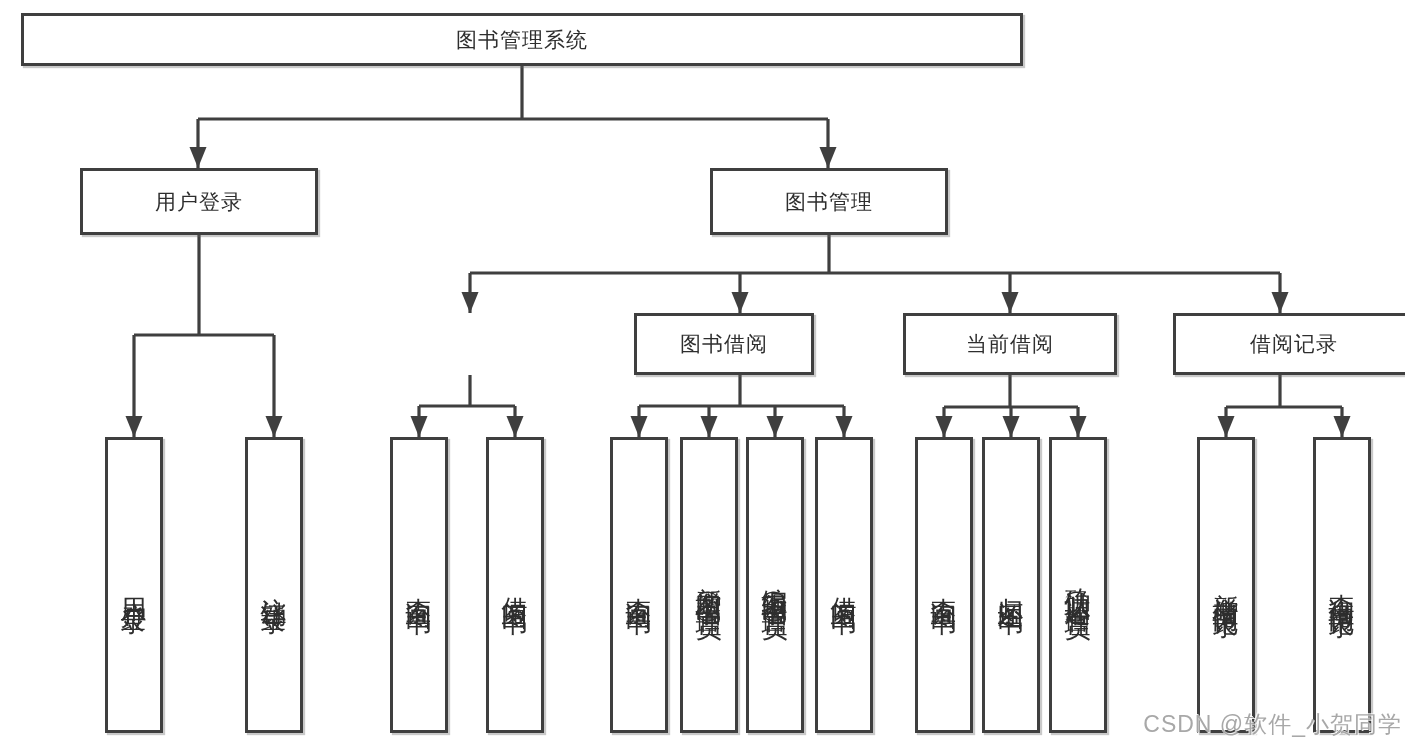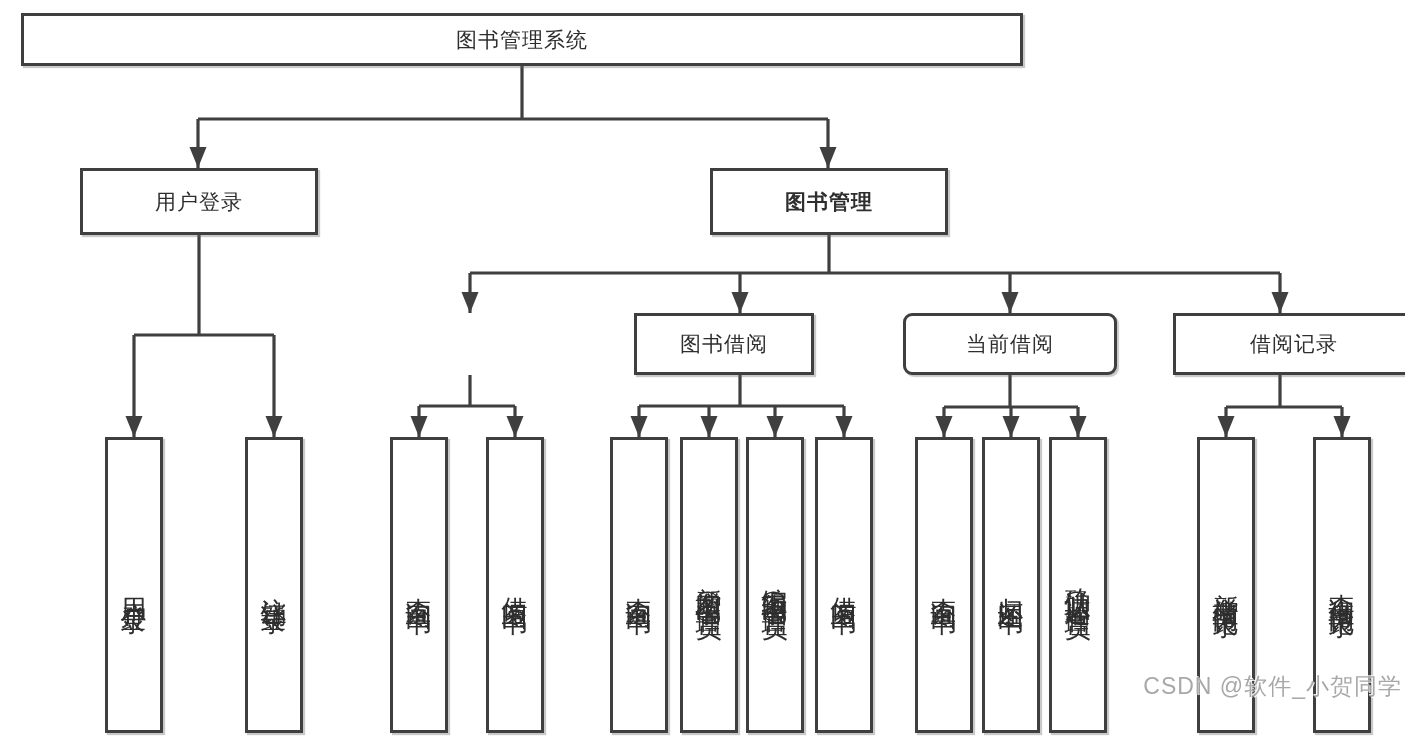--- a/index.html
+++ b/index.html
@@ -40,21 +40,21 @@
   }
   .vbox {
     writing-mode: vertical-rl;
     font-size: 26px;
     letter-spacing: 4px;
     line-height: 1;
   }
   .watermark {
     position: absolute;
     right: 3px;
-    top: 671px;
+    top: 709px;
     z-index: 3;
     font-size: 23px;
     color: #a8a8a8;
     letter-spacing: 1px;
     white-space: nowrap;
     text-shadow: 1px 1px 0 rgba(255,255,255,0.85), -1px -1px 0 rgba(255,255,255,0.85);
   }
 </style>
 </head>
 <body>
@@ -100,24 +100,24 @@
       <use href="#ah" transform="translate(1011,437)"></use>
       <use href="#ah" transform="translate(1078,437)"></use>
       <use href="#ah" transform="translate(1226,437)"></use>
       <use href="#ah" transform="translate(1342,437)"></use>
     </g>
   </svg>
 
   <div class="box" style="left:21px; top:13px; width:1002px; height:53px;">图书管理系统</div>
 
   <div class="box" style="left:80px; top:168px; width:238px; height:67px;">用户登录</div>
-  <div class="box" style="left:710px; top:168px; width:238px; height:67px;font-weight:bold;">图书管理</div>
+  <div class="box" style="left:710px; top:168px; width:238px; height:67px;">图书管理</div>
 
   <div class="box" style="left:634px; top:313px; width:180px; height:62px;">图书借阅</div>
-  <div class="box" style="left:903px; top:313px; width:214px; height:62px;border-radius:9px;">当前借阅</div>
+  <div class="box" style="left:903px; top:313px; width:214px; height:62px;">当前借阅</div>
   <div class="box" style="left:1173px; top:313px; width:242px; height:62px;">借阅记录</div>
 
   <div class="vbox" style="left:105px; top:437px; width:58px; height:296px;">用户登录</div>
   <div class="vbox" style="left:245px; top:437px; width:58px; height:296px;">注销登录</div>
 
   <div class="vbox" style="left:390px; top:437px; width:58px; height:296px;">查询图书</div>
   <div class="vbox" style="left:486px; top:437px; width:58px; height:296px;">借阅图书</div>
 
   <div class="vbox" style="left:610px; top:437px; width:58px; height:296px;">查询图书</div>
   <div class="vbox" style="left:680px; top:437px; width:58px; height:296px;">新增图书（管理员）</div>

